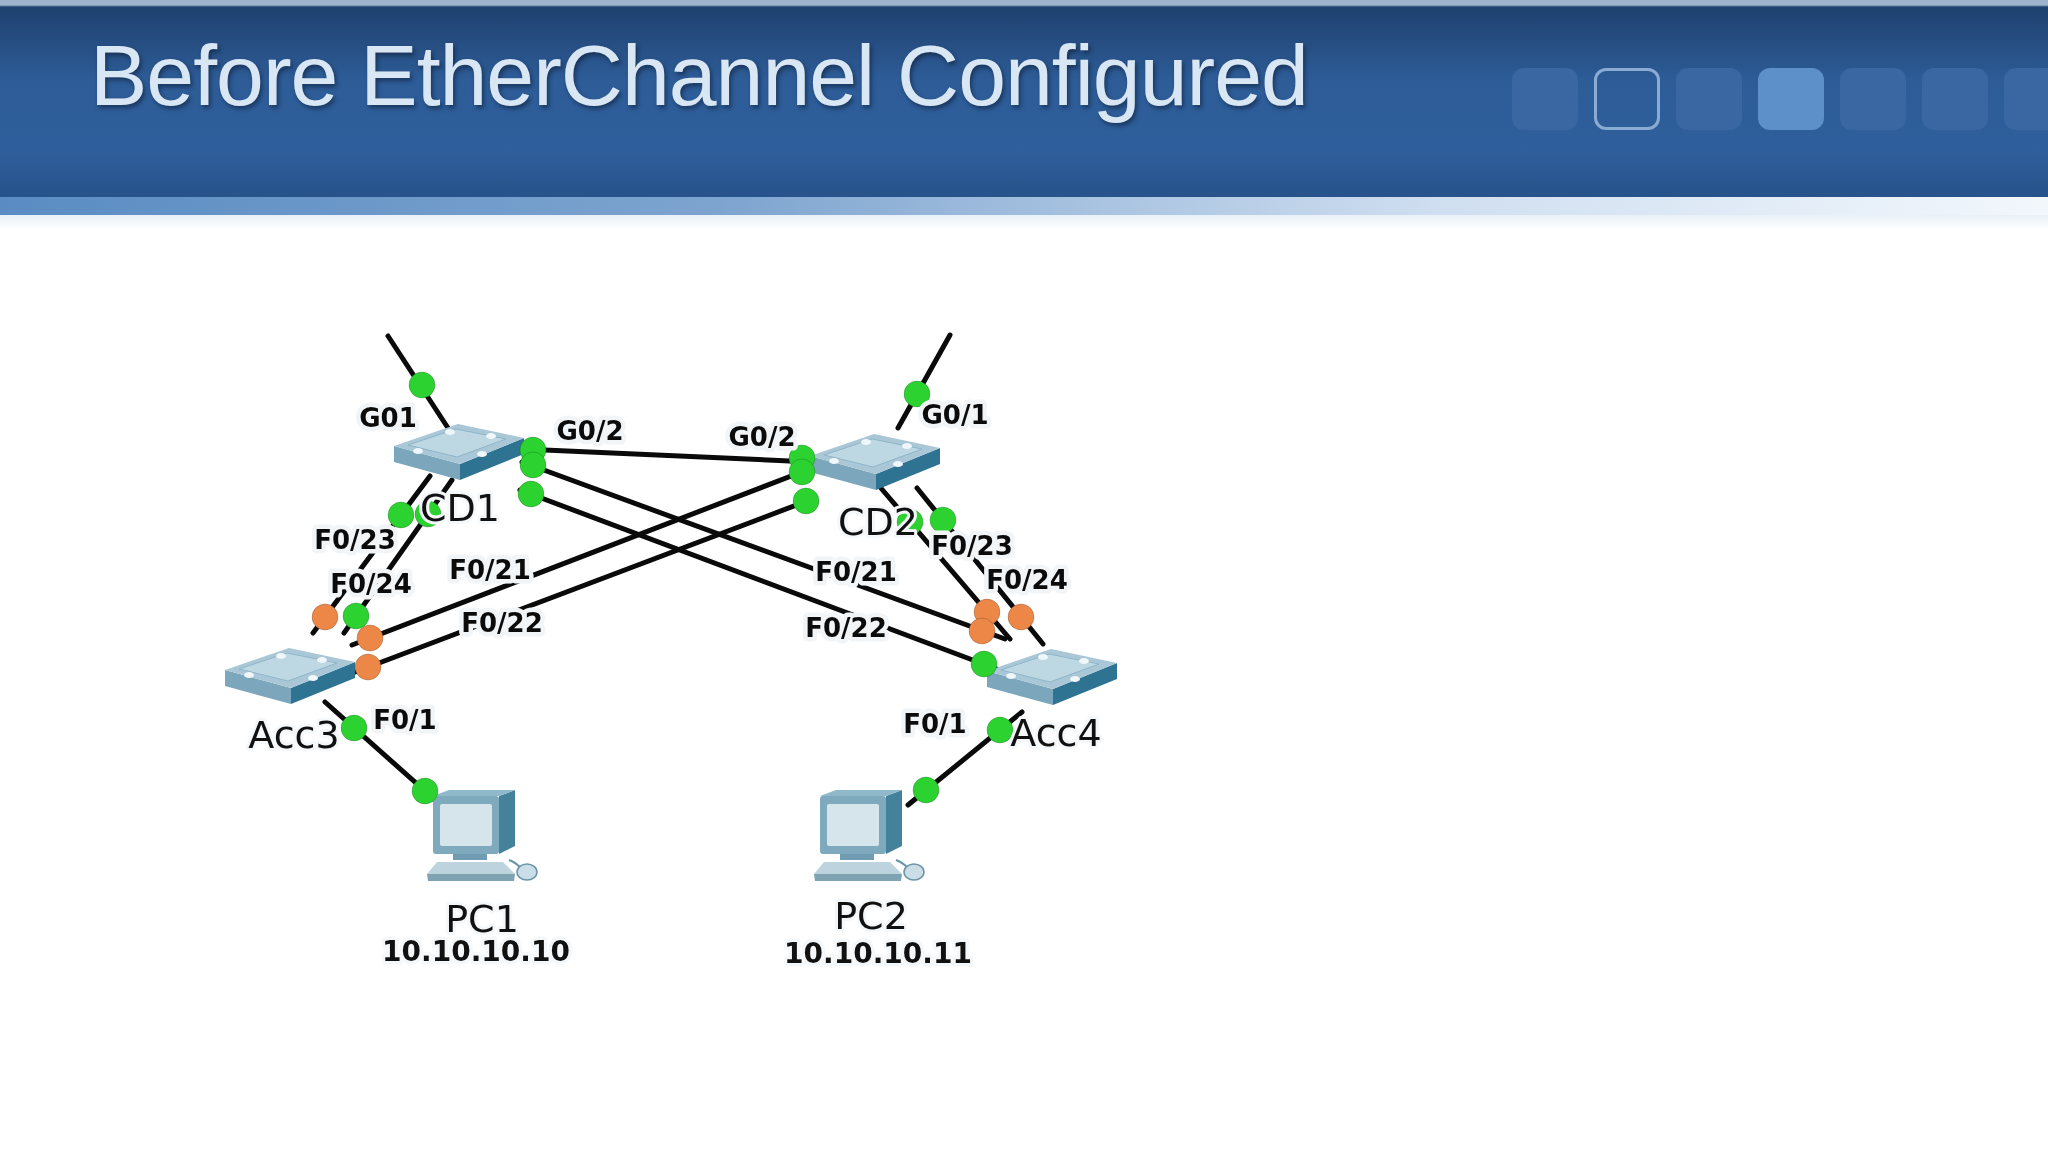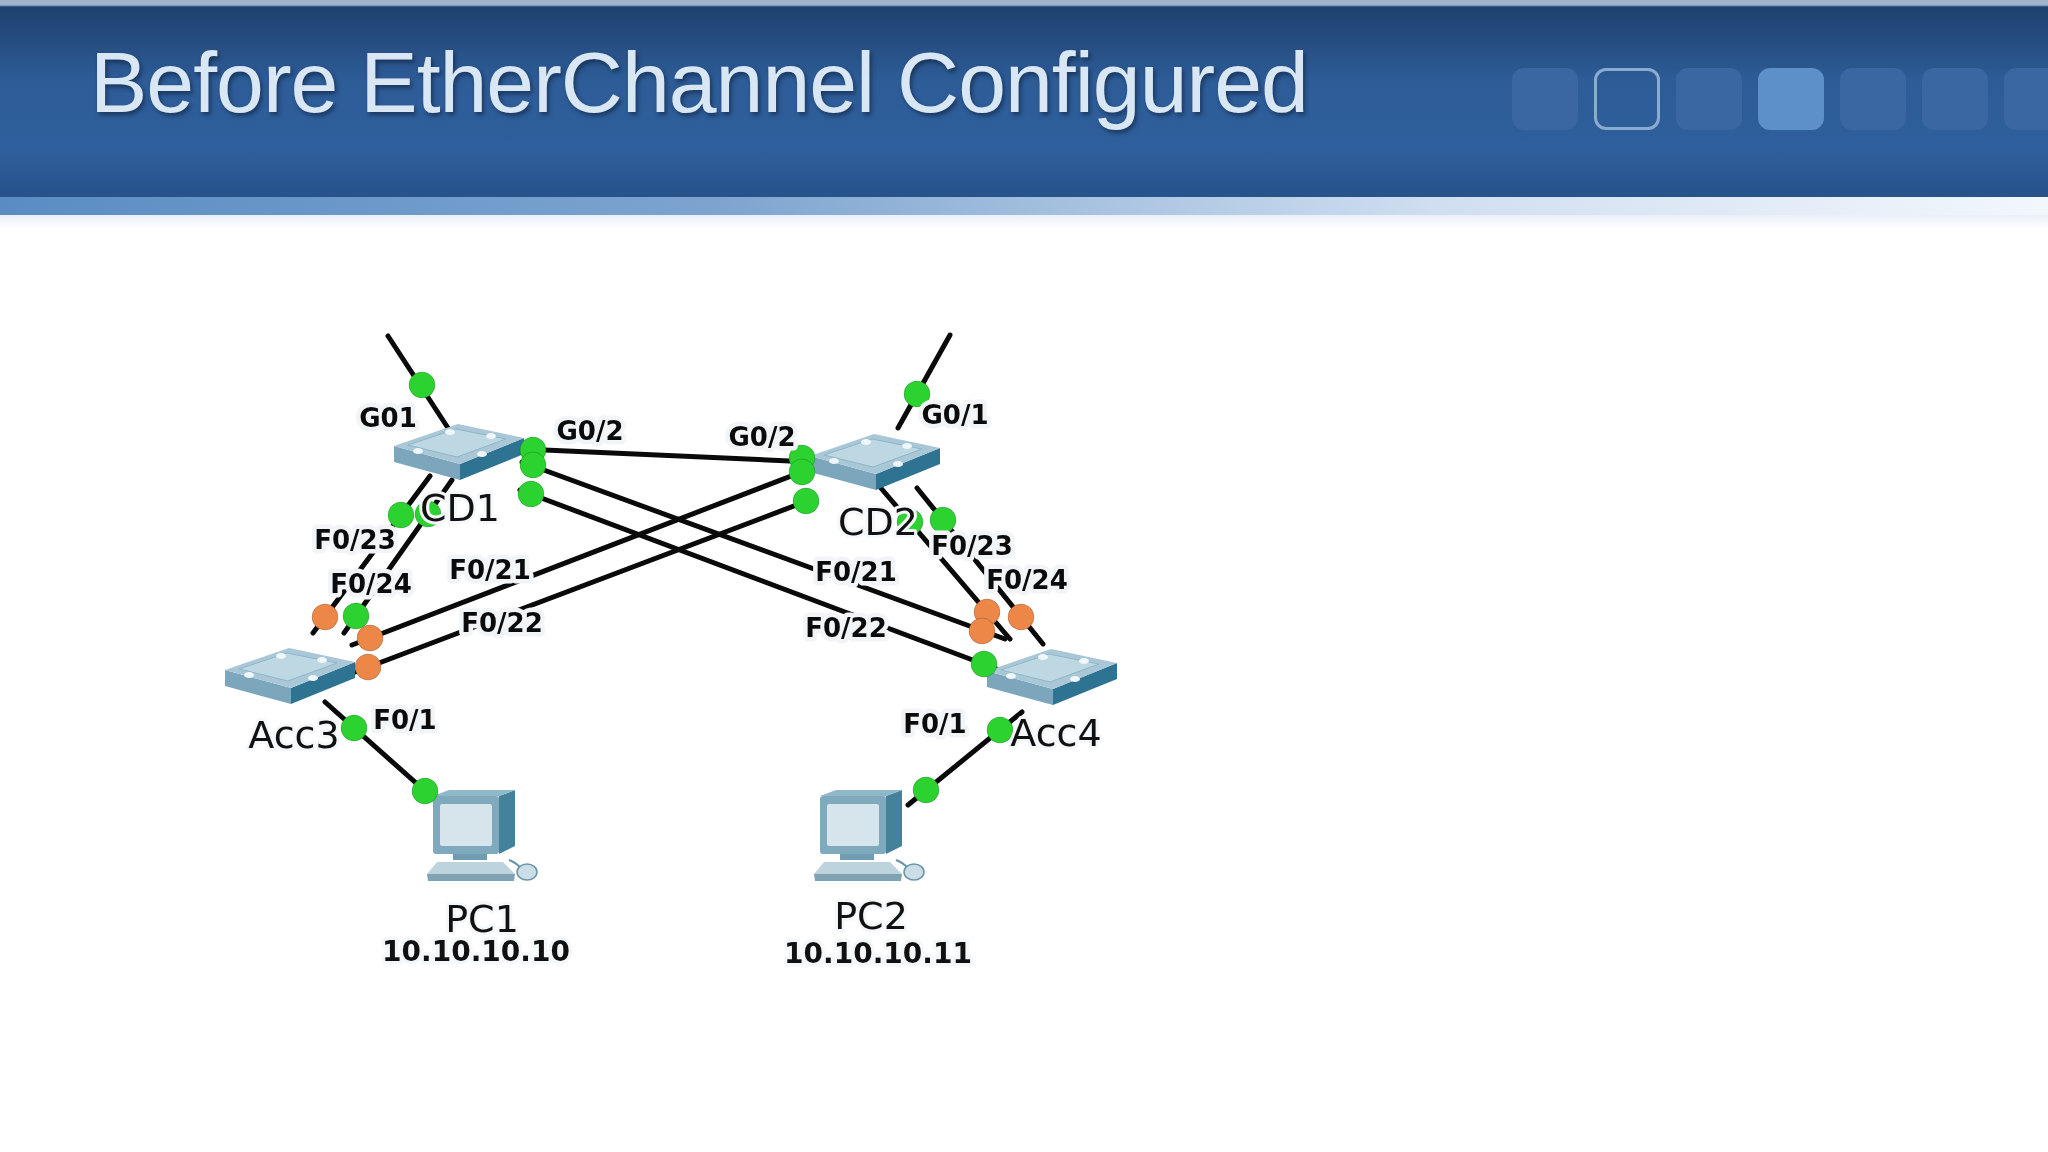--- a/index.html
+++ b/index.html
@@ -14,21 +14,21 @@
   }
   .header-strip{
     position:absolute;left:0;top:197px;width:2048px;height:18px;
     background:linear-gradient(90deg,#5a8cc3 0%,#7da4cf 35%,#cfdef0 70%,#f2f7fc 100%);
   }
   .header-fade{
     position:absolute;left:0;top:215px;width:2048px;height:14px;
     background:linear-gradient(180deg,#e9f0f8 0%,#ffffff 100%);
   }
   .slide-title{
-    position:absolute;left:90px;top:33px;
+    position:absolute;left:90px;top:26px;
     font-size:86px;font-weight:400;letter-spacing:-1px;
     color:#d9e6f3;text-shadow:2px 3px 4px rgba(8,20,40,.5);
     white-space:nowrap;
   }
   .decor-squares{position:absolute;left:1512px;top:68px;display:flex;gap:16px;}
   .decor-square{width:66px;height:62px;border-radius:12px;flex:0 0 auto;}
   .decor-square.filled{background:#3a67a1;}
   .decor-square.light{background:#5d8fc8;}
   .decor-square.outline{background:transparent;border:3px solid #8aabd2;box-sizing:border-box;}
   

